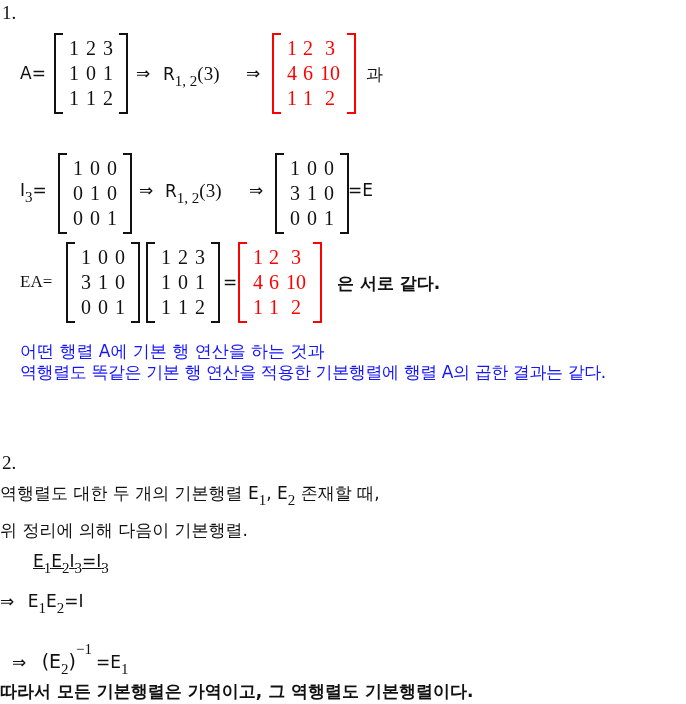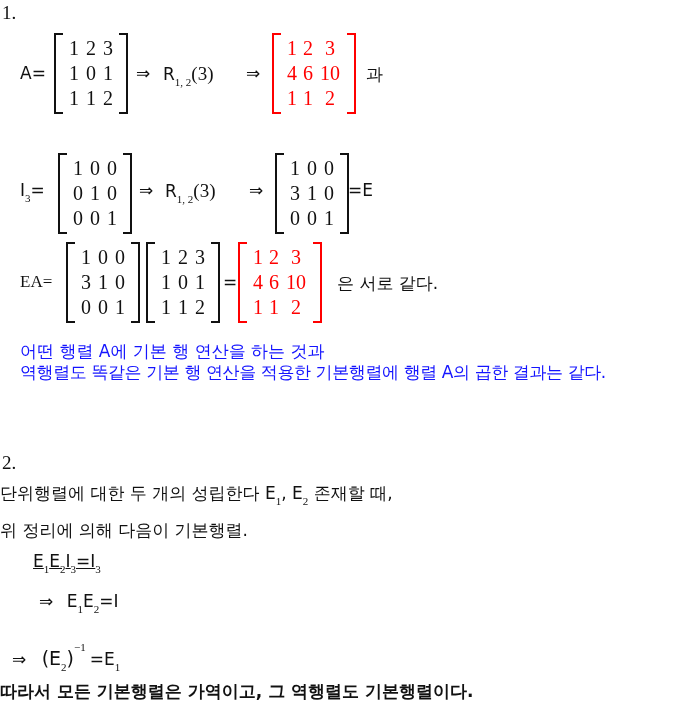--- a/index.html
+++ b/index.html
@@ -23,21 +23,21 @@
   .bracket.r { border-left: none; }
   .matrix.red .bracket { border-color: #ff0000; }
   .mbody {
     display: grid; grid-template-columns: repeat(3, auto);
     column-gap: 7px; row-gap: 0px; padding: 3px 6px;
     font-family: "Liberation Serif", "DejaVu Serif", serif;
     font-size: 20px; line-height: 25px;
   }
   .mbody span { text-align: center; min-width: 10px; }
 
-  sub, sup { font-family: "Liberation Serif", "DejaVu Serif", serif; font-size: 11px; }
+  sub, sup { font-family: "Liberation Serif", "DejaVu Serif", serif; font-size: 15px; }
   sub { vertical-align: -6px; }
   sup { vertical-align: 14px; }
 </style>
 </head>
 <body>
 
 <div class="abs num" style="left:2px; top:2px;">1.</div>
 
 <div>
   <div class="abs txt" style="left:20px; top:63px;">A=</div>
@@ -162,37 +162,37 @@
         <span style="min-width:22px">3</span>
       <span>4</span>
         <span>6</span>
         <span style="min-width:22px">10</span>
       <span>1</span>
         <span>1</span>
         <span style="min-width:22px">2</span>
     </div>
     <div class="bracket r"></div>
   </div>
-  <div class="abs txt" style="left:337px; top:272px;">은 서로 같다.</div>
+  <div class="abs txt" style="left:337px; top:272px;font-weight:bold;">은 서로 같다.</div>
 </div>
 
 <div class="abs txt blue" style="left:20px; top:340px;">어떤 행렬 A에 기본 행 연산을 하는 것과</div>
 <div class="abs txt blue" style="left:20px; top:361px; letter-spacing:-0.4px;">역행렬도 똑같은 기본 행 연산을 적용한 기본행렬에 행렬 A의 곱한 결과는 같다.</div>
 
 <div class="abs num" style="left:2px; top:452px;">2.</div>
 <div class="abs txt" style="left:0px; top:482px;">
-  <span>단위행렬에 대한 두 개의 성립한다 E</span><sub>1</sub><span>, E</span><sub>2</sub><span> 존재할 때,</span>
+  <span>역행렬도 대한 두 개의 기본행렬 E</span><sub>1</sub><span>, E</span><sub>2</sub><span> 존재할 때,</span>
 </div>
 <div class="abs txt" style="left:0px; top:519px;">위 정리에 의해 다음이 기본행렬.</div>
 
 <div class="abs txt" style="left:33px; top:551px;text-decoration:underline;">
   <span>E</span><sub>1</sub><span>E</span><sub>2</sub><span>I</span><sub>3</sub><span>=I</span><sub>3</sub>
 </div>
 
-<div class="abs txt" style="left:13px; top:591px;padding-left:26px;">
+<div class="abs txt" style="left:0px; top:591px;">
   <span>⇒</span>
   <span style="margin-left:8px">E</span><sub>1</sub><span>E</span><sub>2</sub><span>=I</span>
 </div>
 
 <div class="abs txt" style="left:12px; top:641px;">
   <span>⇒</span>
   <span style="margin-left:10px; font-size:19px;">(E</span><sub>2</sub><span style="font-size:19px;">)</span><sup>−1</sup><span style="margin-left:4px">=E</span><sub>1</sub>
 </div>
 
 <div class="abs txt" style="left:0px; top:680px;font-weight:bold;">따라서 모든 기본행렬은 가역이고, 그 역행렬도 기본행렬이다.</div>

